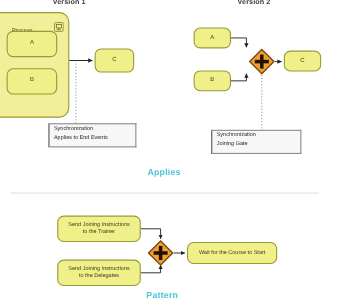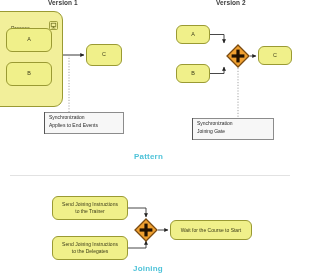--- a/index.html
+++ b/index.html
@@ -201,21 +201,21 @@
         <rect x="5.6" y="10.4" width="12.8" height="3.2" fill="#221100"></rect>
       </g>
     </svg>
   </div>
 
   <div class="annotation" id="annotation-v2">
     <div>Synchronization</div>
     <div>Joining Gate</div>
   </div>
 
-  <div class="caption" id="caption-pattern">Pattern</div>
+  <div class="caption" id="caption-pattern">Applies</div>
 
   <div class="divider"></div>
 
   <div class="task" id="task-ex-trainer">
     <span>
       <span>Send Joining Instructions</span><br>
       <span>to the Trainer</span>
     </span>
   </div>
 
@@ -231,15 +231,15 @@
   <div class="gateway" id="gateway-ex">
     <svg viewBox="0 0 24 24" width="24" height="24">
       <polygon points="12,1 23,12 12,23 1,12" fill="#f0a030" stroke="#7a4a10" stroke-width="1.3"></polygon>
       <g>
         <rect x="10.4" y="5.6" width="3.2" height="12.8" fill="#221100"></rect>
         <rect x="5.6" y="10.4" width="12.8" height="3.2" fill="#221100"></rect>
       </g>
     </svg>
   </div>
 
-  <div class="caption" id="caption-example">Joining</div>
+  <div class="caption" id="caption-example">Pattern</div>
 
 </div>
 
 </body></html>

